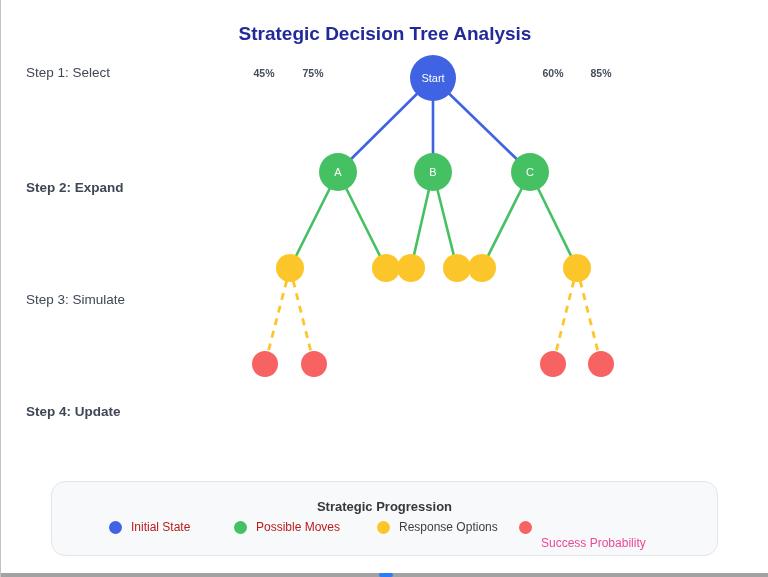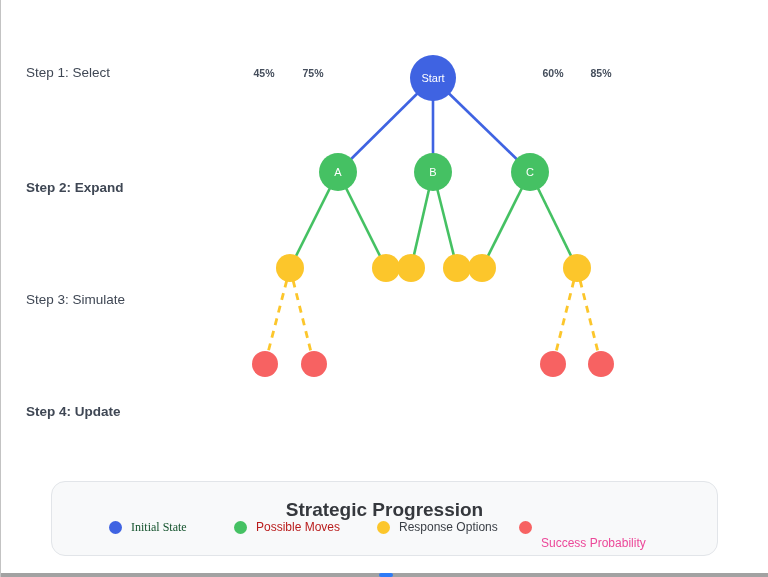--- a/index.html
+++ b/index.html
@@ -41,21 +41,21 @@
     width:667px;height:75px;
     box-sizing:border-box;
     background:#f8f9fa;
     border:1.5px solid #e2e5e9;
     border-radius:14px;
   }
   .legend-title{
     margin:4px;
     padding-top:13px;
     text-align:center;
-    font-size:19px;font-weight:bold;
+    font-size:13px;font-weight:bold;
   }
   .legend-item{
     position:absolute;top:519px;
     display:flex;align-items:center;
     height:16px;
   }
   .legend-dot{
     width:13px;height:13px;border-radius:50%;
     margin-right:9px;
     flex:0 0 auto;
@@ -68,20 +68,21 @@
   .bottom-thumb{
     position:absolute;top:0;height:4px;
     border-radius:2px;
   }
 </style>
 </head>
 <body>
 
 <div class="page">
 
+  <h1 class="page-title" style="color: rgb(34, 42, 154);">Strategic Decision Tree Analysis</h1>
 
   <div id="steps">
       <div class="step-label" style="top: 64px; color: rgb(63, 71, 84);">Step 1: Select</div>
       <div class="step-label" style="top: 179px; color: rgb(63, 71, 84); font-weight: bold;">Step 2: Expand</div>
       <div class="step-label" style="top: 291px; color: rgb(63, 71, 84);">Step 3: Simulate</div>
       <div class="step-label" style="top: 403px; color: rgb(63, 71, 84); font-weight: bold;">Step 4: Update</div>
     </div>
 
   <div id="probs">
       <div class="prob-label" style="left: 263px; top: 66px; color: rgb(69, 78, 92);">45%</div>
@@ -123,21 +124,21 @@
       <circle cx="552" cy="364" r="13" fill="#f76262"></circle>
       <circle cx="600" cy="364" r="13" fill="#f76262"></circle>
     </svg>
 
   <div class="legend-box">
     <p class="legend-title" style="color: rgb(53, 56, 61);">Strategic Progression</p>
   </div>
   <div id="legend-items">
       <div class="legend-item" style="left: 108px;">
         <span class="legend-dot" style="background: rgb(63, 99, 226);"></span>
-        <span class="legend-label" style="color: #14532d; font-family: Liberation Serif, serif;">Initial State</span>
+        <span class="legend-label" style="color: #b91c1c;">Initial State</span>
       </div>
       <div class="legend-item" style="left: 233px;">
         <span class="legend-dot" style="background: rgb(69, 193, 99);"></span>
         <span class="legend-label" style="color: #b91c1c;">Possible Moves</span>
       </div>
       <div class="legend-item" style="left: 376px;">
         <span class="legend-dot" style="background: rgb(252, 198, 43);"></span>
         <span class="legend-label" style="color: rgb(58, 63, 70);">Response Options</span>
       </div>
       <div class="legend-item" style="left: 518px;">

